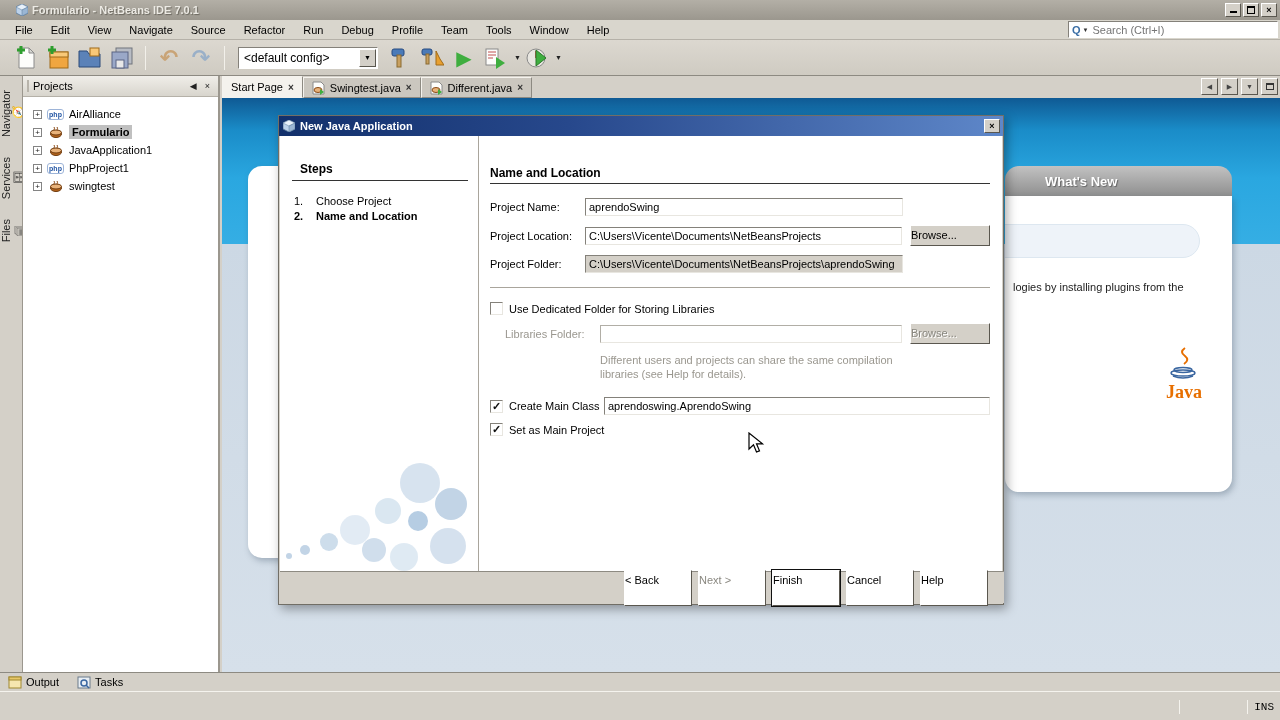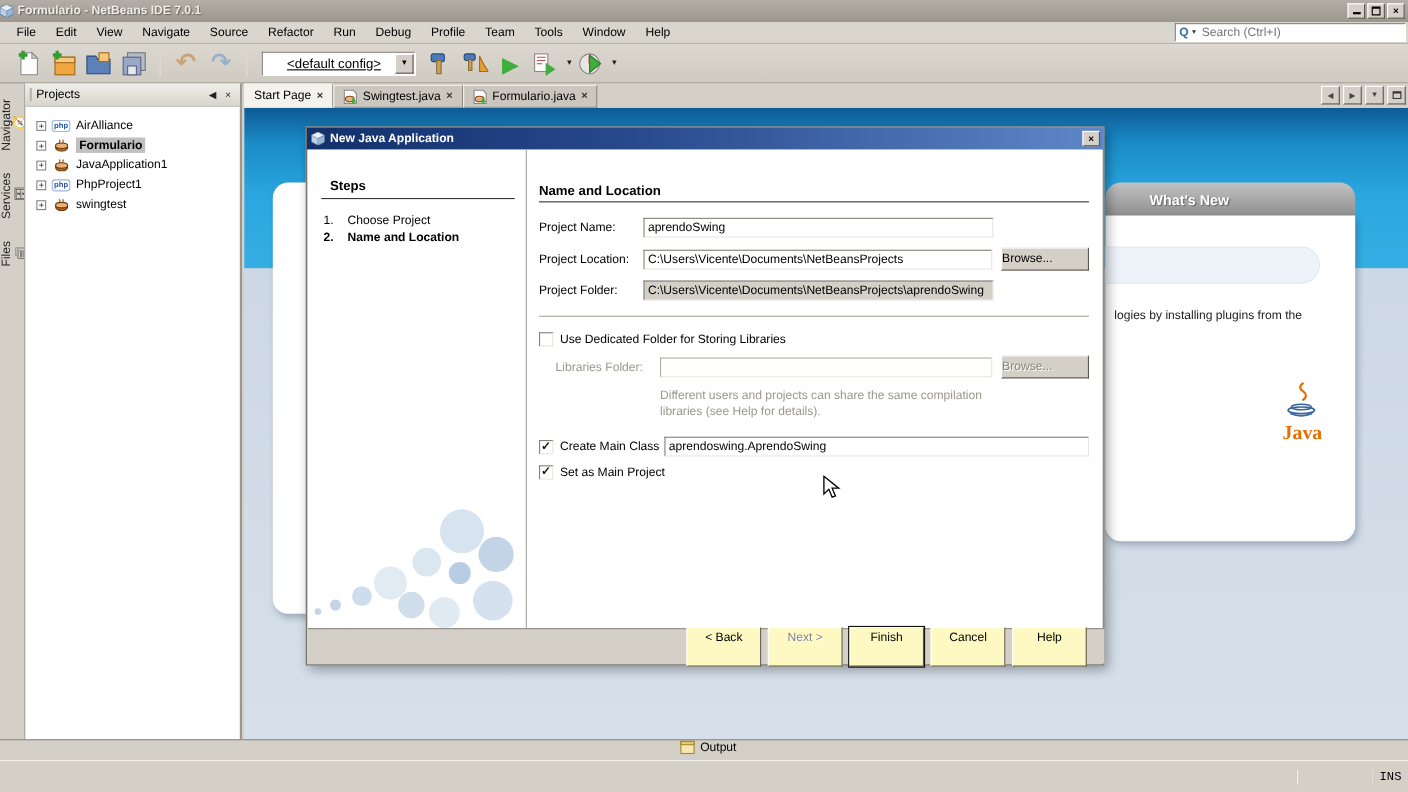--- a/index.html
+++ b/index.html
@@ -2,21 +2,21 @@
 <html><head>
 <meta charset="utf-8">
 <style>
   * { margin:0; padding:0; box-sizing:border-box; }
   html,body { width:1280px; height:720px; overflow:hidden; }
   body { font-family:"Liberation Sans", sans-serif; font-size:11px; color:#000; }
   #root { position:absolute; width:1280px; height:720px; background:#d4d0c8; }
 
   
   .titlebar { position:absolute; left:0; top:0; width:1280px; height:20px;
-    background:linear-gradient(#b3afa6,#9b978e); display:flex; align-items:center; padding-left:0; }
+    background:linear-gradient(#b3afa6,#9b978e); display:flex; align-items:center; padding-left:16px; }
   .titlebar .title { color:#eceae4; font-weight:bold; font-size:11px; text-shadow:1px 1px 1px #6b685f; margin-left:4px; white-space:nowrap; }
   .watermark { position:absolute; left:26px; top:3px; font-size:17px; font-weight:bold; color:#0d0d0d;
     text-shadow:0 0 2px rgba(255,255,255,.5); letter-spacing:-0.5px; z-index:60; }
   .winbtns { position:absolute; right:3px; top:3px; display:flex; gap:2px; }
   .winbtn { width:16px; height:14px; background:#d4d0c8; border:1px solid; border-color:#fff #5a574f #5a574f #fff;
     font-size:9px; line-height:12px; text-align:center; font-weight:bold; }
   .winbtn .mini { display:inline-block; width:7px; border-bottom:2px solid #000; height:9px; }
   .winbtn .rest { display:inline-block; width:8px; height:8px; border:1px solid #000; border-top-width:2px; margin-top:2px; }
 
   .menubar { position:absolute; left:0; top:20px; width:1280px; height:20px; background:#d9d6cd;
@@ -28,21 +28,21 @@
   .searchbox .sarrow { font-size:6px; color:#333; margin-right:4px; }
   .searchbox input { border:none; outline:none; flex:1; font-size:11px; color:#8a887f; font-family:"Liberation Sans",sans-serif; background:transparent; }
 
   .toolbar { position:absolute; left:0; top:40px; width:1280px; height:36px; background:linear-gradient(#dcd8d0,#cfcbc2);
     border-bottom:1px solid #8d8a82; display:flex; align-items:center; padding-left:10px; }
   .tsep { width:1px; height:24px; background:#a9a59c; border-right:1px solid #f2f0ea; margin:0 7px; }
   .tbtn { width:28px; height:28px; display:flex; align-items:center; justify-content:center; margin:0 2px; }
   .glyph { font-family:"DejaVu Sans", sans-serif; }
   .configbox { width:140px; height:22px; background:#fff; border:1px solid; border-color:#84817a #fff #fff #84817a;
     display:flex; align-items:center; margin:0 6px; }
-  .configbox .cfgtext { flex:1; padding-left:22px; font-size:12px;text-decoration:underline; }
+  .configbox .cfgtext { flex:1; padding-left:5px; font-size:12px; }
   .configbox .cfgbtn { width:17px; height:18px; margin-right:1px; background:#d4d0c8; border:1px solid; border-color:#fff #5a574f #5a574f #fff;
     font-size:7px; text-align:center; line-height:16px; }
   .dropcaret { font-size:7px; color:#222; margin-left:2px; }
 
   
   .sidestrip { position:absolute; left:0; top:76px; width:22px; height:596px; background:#d4d0c8; }
   .vtab { display:flex; flex-direction:column; align-items:center; margin-top:8px; padding:6px 0;
     writing-mode:vertical-rl; transform:rotate(180deg); font-size:11px; color:#222; }
   .vtab .vicon { transform:rotate(90deg); margin-top:4px; font-size:11px; }
 
@@ -126,28 +126,28 @@
   .sep { border:none; border-top:1px solid #a9a59c; margin:14px 0; }
   .cbrow { display:flex; align-items:center; margin-bottom:8px; }
   .checkbox { width:13px; height:13px; background:#fff; border:1px solid; border-color:#84817a #e8e6e0 #e8e6e0 #84817a;
     margin-right:6px; flex:none; font-size:11px; line-height:11px; text-align:center; font-weight:bold; color:#111; }
   .cblabel { font-size:11px; }
   .dim { color:#9a978f; }
   .hint { margin:4px 0 16px 110px; font-size:11px; color:#9a978f; line-height:14px; width:330px; }
 
   .dbuttons { position:absolute; left:1px; bottom:1px; width:724px; height:32px; background:#d4d0c8;
     border-top:1px solid #8d8a82; display:flex; align-items:center; justify-content:flex-end; gap:6px; padding-right:16px; }
-  .btn { width:68px; height:36px; background:#fef9c3; border:1px solid; border-color:#fff #5a574f #5a574f #fff;
-    font-size:11px; text-align:center; line-height:18px; }
+  .btn { width:68px; height:36px; background:#ffffff; border:1px solid; border-color:#fff #5a574f #5a574f #fff;
+    font-size:11px; line-height:18px; }
   .btn.default { outline:1px solid #111; }
   .btn.disabled { color:#8a8880; text-shadow:1px 1px 0 #fff; }
 
   
   .bottomtabs { position:absolute; left:0; top:672px; width:1280px; height:19px; background:#d4d0c8;
-    border-top:1px solid #8d8a82; display:flex; align-items:center; padding-left:8px; gap:18px;flex-direction:column; }
+    border-top:1px solid #8d8a82; display:flex; align-items:center; padding-left:8px; gap:18px; }
   .btab { display:flex; align-items:center; gap:4px; font-size:11px; }
   .statusbar { position:absolute; left:0; top:691px; width:1280px; height:29px; background:#d4d0c8; border-top:1px solid #f5f3ee; }
   .statusbar .cellsep { position:absolute; top:8px; width:1px; height:14px; background:#8d8a82; border-right:1px solid #f5f3ee; }
   .ins { position:absolute; right:6px; top:9px; font-size:11px; font-family:"Liberation Mono",monospace; }
 
   .cursor { position:absolute; left:748px; top:432px; z-index:70; }
 </style>
 </head>
 <body>
 
@@ -348,21 +348,21 @@
           </svg>
         <span>Swingtest.java</span>
         <span class="closex">×</span>
       </div>
       <div class="etab">
         <svg width="13" height="14" viewBox="0 0 13 14">
             <path d="M1 1 h8 l3 3 v9 h-11 z" fill="#fdfdfb" stroke="#8a8a8a"></path>
             <ellipse cx="6" cy="9" rx="4" ry="2.5" fill="#e8b27a" stroke="#8a4a16"></ellipse>
             <path d="M8 8 l4 3 l-4 3 z" fill="#3fae3f"></path>
           </svg>
-        <span>Formulario.java</span>
+        <span>Different.java</span>
         <span class="closex">×</span>
       </div>
       <div class="tabctrls">
         <span class="tcbtn">◀</span>
         <span class="tcbtn">▶</span>
         <span class="tcbtn">▼</span>
         <span class="tcbtn">
             <span class="rbox"></span>
           </span>
       </div>

